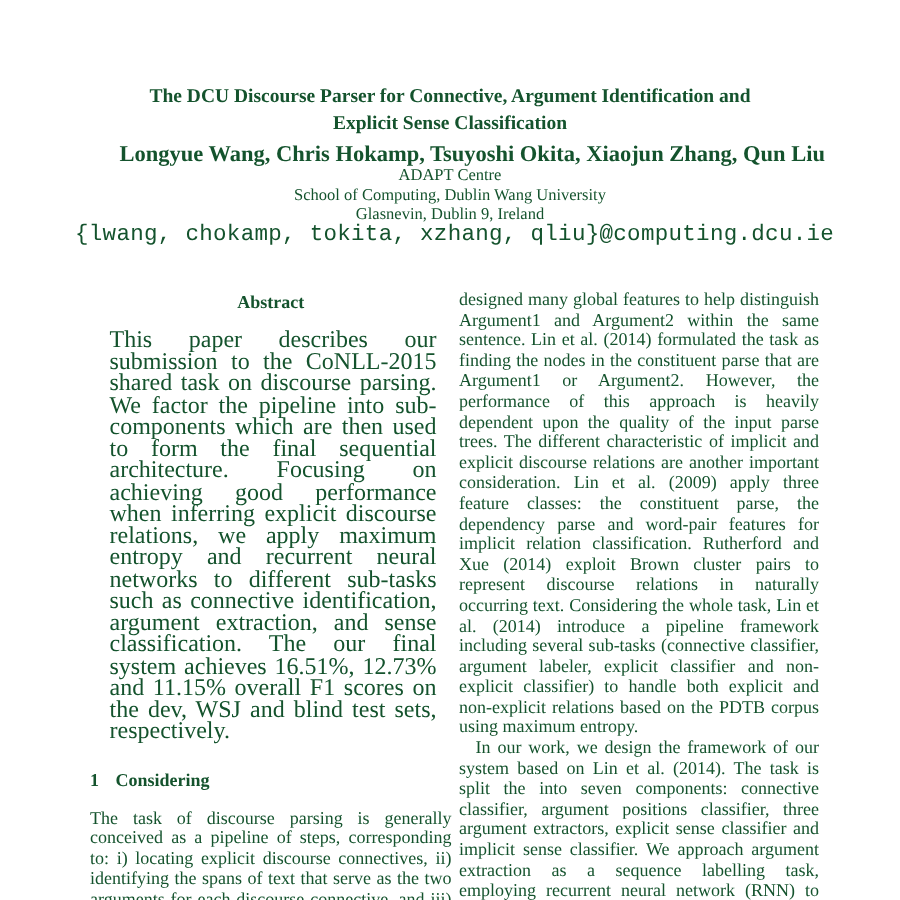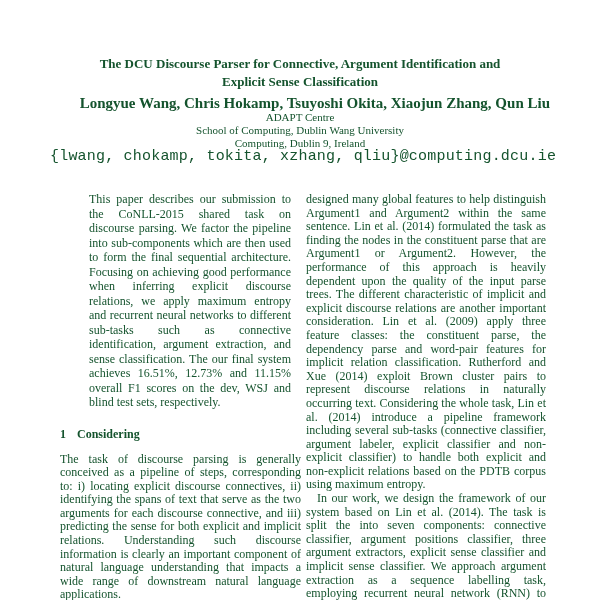--- a/index.html
+++ b/index.html
@@ -68,22 +68,22 @@
     width: 240px;
     top: 193px;
   }
   .abstract-heading {
     text-align: center;
     font-weight: bold;
     font-size: 12px;
     margin: 2px 0 11px 0;
   }
   .abstract-body {
-    margin: 0 10px 0 29px;
-    font-size: 12px;
+    margin: 0 10px 0 13px;
+    font-size: 16px;
     line-height: 14.5px;
     text-align: justify;
   }
   .section-heading {
     font-weight: bold;
     font-size: 12px;
     margin-top: 17px;
     margin-bottom: 11px;
   }
   .section-number {
@@ -107,25 +107,26 @@
 
   <div class="title-block">
     <div class="title-line">The DCU Discourse Parser for Connective, Argument Identification and</div>
     <div class="title-line">Explicit Sense Classification</div>
   </div>
 
   <div class="author-block">
     <div class="authors">Longyue Wang, Chris Hokamp, Tsuyoshi Okita, Xiaojun Zhang, Qun Liu</div>
     <div class="affil">ADAPT Centre</div>
     <div class="affil">School of Computing, Dublin Wang University</div>
-    <div class="affil">Computing, Dublin 9, Ireland</div>
+    <div class="affil">Glasnevin, Dublin 9, Ireland</div>
     <div class="email">{lwang, chokamp, tokita, xzhang, qliu}@computing.dcu.ie</div>
   </div>
 
   <div class="col col-left">
+    <div class="abstract-heading">Abstract</div>
     <p class="abstract-body">This paper describes our submission to the CoNLL-2015 shared task on discourse parsing. We factor the pipeline into sub-components which are then used to form the final sequential architecture. Focusing on achieving good performance when inferring explicit discourse relations, we apply maximum entropy and recurrent neural networks to different sub-tasks such as connective identification, argument extraction, and sense classification. The our final system achieves 16.51%, 12.73% and 11.15% overall F1 scores on the dev, WSJ and blind test sets, respectively.</p>
     <div class="section-heading">
       <span class="section-number">1</span><span>Considering</span>
     </div>
     <p class="body-par">The task of discourse parsing is generally conceived as a pipeline of steps, corresponding to: i) locating explicit discourse connectives, ii) identifying the spans of text that serve as the two arguments for each discourse connective, and iii) predicting the sense for both explicit and implicit relations. Understanding such discourse information is clearly an important component of natural language understanding that impacts a wide range of downstream natural language applications.</p>
   </div>
 
   <div class="col col-right">
     <p class="body-par">designed many global features to help distinguish Argument1 and Argument2 within the same sentence. Lin et al. (2014) formulated the task as finding the nodes in the constituent parse that are Argument1 or Argument2. However, the performance of this approach is heavily dependent upon the quality of the input parse trees. The different characteristic of implicit and explicit discourse relations are another important consideration. Lin et al. (2009) apply three feature classes: the constituent parse, the dependency parse and word-pair features for implicit relation classification. Rutherford and Xue (2014) exploit Brown cluster pairs to represent discourse relations in naturally occurring text. Considering the whole task, Lin et al. (2014) introduce a pipeline framework including several sub-tasks (connective classifier, argument labeler, explicit classifier and non-explicit classifier) to handle both explicit and non-explicit relations based on the PDTB corpus using maximum entropy.</p>
     <p class="body-par indent">In our work, we design the framework of our system based on Lin et al. (2014). The task is split the into seven components: connective classifier, argument positions classifier, three argument extractors, explicit sense classifier and implicit sense classifier. We approach argument extraction as a sequence labelling task, employing recurrent neural network (RNN) to classify each candidate token. We use distribution</p>

